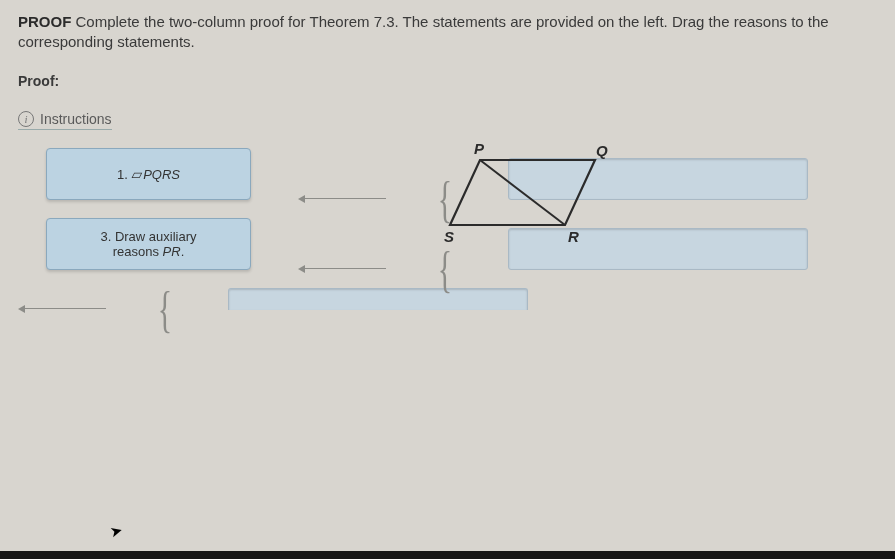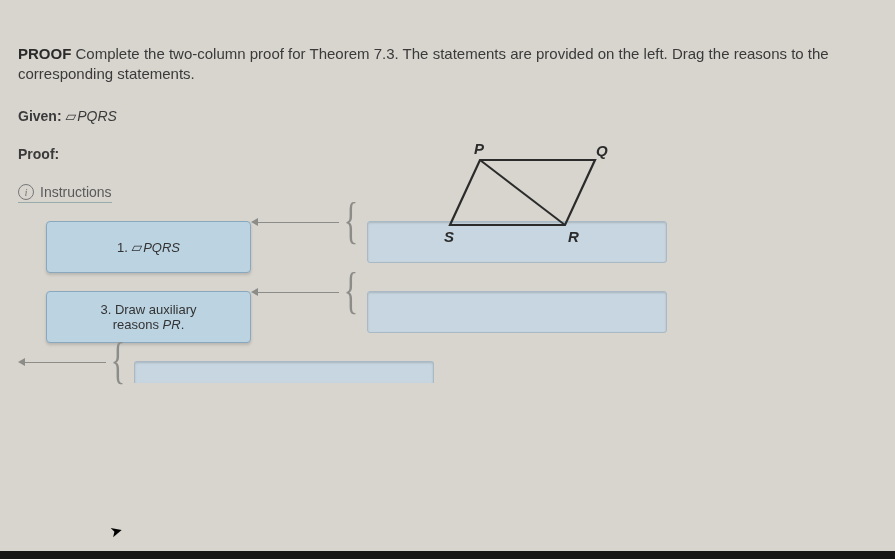--- a/index.html
+++ b/index.html
@@ -4,21 +4,21 @@
 <style>
   * { box-sizing: border-box; margin: 0; padding: 0; }
   body {
     width: 895px; height: 559px;
     background: #d8d5cf;
     font-family: Arial, Helvetica, sans-serif;
     color: #3a3a3a;
     overflow: hidden;
     position: relative;
   }
-  .page { padding: 12px 18px 0 18px; margin-top: 32px; }
+  .page { padding: 12px 18px 0 18px; }
   .prompt { font-size: 15px; line-height: 1.35; margin-bottom: 20px; }
   .prompt b { font-weight: 700; color: #2b2b2b; }
   .given-prove { font-size: 14px; line-height: 1.7; margin-bottom: 6px; }
   .lbl { font-weight: 700; }
   .psym::before { content: "▱"; font-size: 14px; margin-right: 1px; }
   .ov { text-decoration: overline; font-style: italic; }
   .it { font-style: italic; }
   .cong { padding: 0 3px; }
   .proof-label { font-weight: 700; font-size: 14px; margin-top: 18px; margin-bottom: 20px; }
   .instructions {
@@ -26,21 +26,21 @@
     font-size: 14px; color: #5a5a5a; margin-bottom: 18px;
     border-bottom: 1px solid #9aa; padding-bottom: 2px;
     cursor: pointer;
   }
   .info-icon {
     width: 16px; height: 16px; border: 1.2px solid #777; border-radius: 50%;
     display: inline-flex; align-items: center; justify-content: center;
     font-size: 11px; color: #777; font-style: italic; font-family: Georgia, serif;
   }
   .rows { display: flex; flex-direction: column; gap: 18px; }
-  .row { display: flex; align-items: flex-start; }
+  .row { display: flex; align-items: flex-end; gap: 47px; }
   .statement {
     width: 205px; min-height: 52px;
     background: #bcd3e2;
     border: 1px solid #8aa8bd;
     border-radius: 4px;
     box-shadow: 0 2px 3px rgba(0,0,0,0.15);
     display: flex; align-items: center; justify-content: center;
     font-size: 13px; text-align: center; padding: 6px 10px;
     color: #333;
     margin-left: 28px;
@@ -89,24 +89,20 @@
   }
 </style>
 </head>
 <body>
 
 <div class="page">
   <p class="prompt">
     <b>PROOF</b><span> Complete the two-column proof for Theorem 7.3. The statements are provided on the left. Drag the reasons to the corresponding statements.</span>
   </p>
 
-  <div class="given-prove">
-    <span class="lbl">Given:</span>
-    <span class="psym"></span><span class="it">PQRS</span>
-  </div>
 
   <div class="figure">
     <svg viewBox="0 0 180 110">
       <polygon points="40,20 155,20 125,85 10,85" fill="none" stroke="#2b2b2b" stroke-width="2.2"></polygon>
       <line x1="40" y1="20" x2="125" y2="85" stroke="#2b2b2b" stroke-width="2"></line>
       <text x="34" y="14">P</text>
       <text x="156" y="16">Q</text>
       <text x="128" y="102">R</text>
       <text x="4" y="102">S</text>
     </svg>

